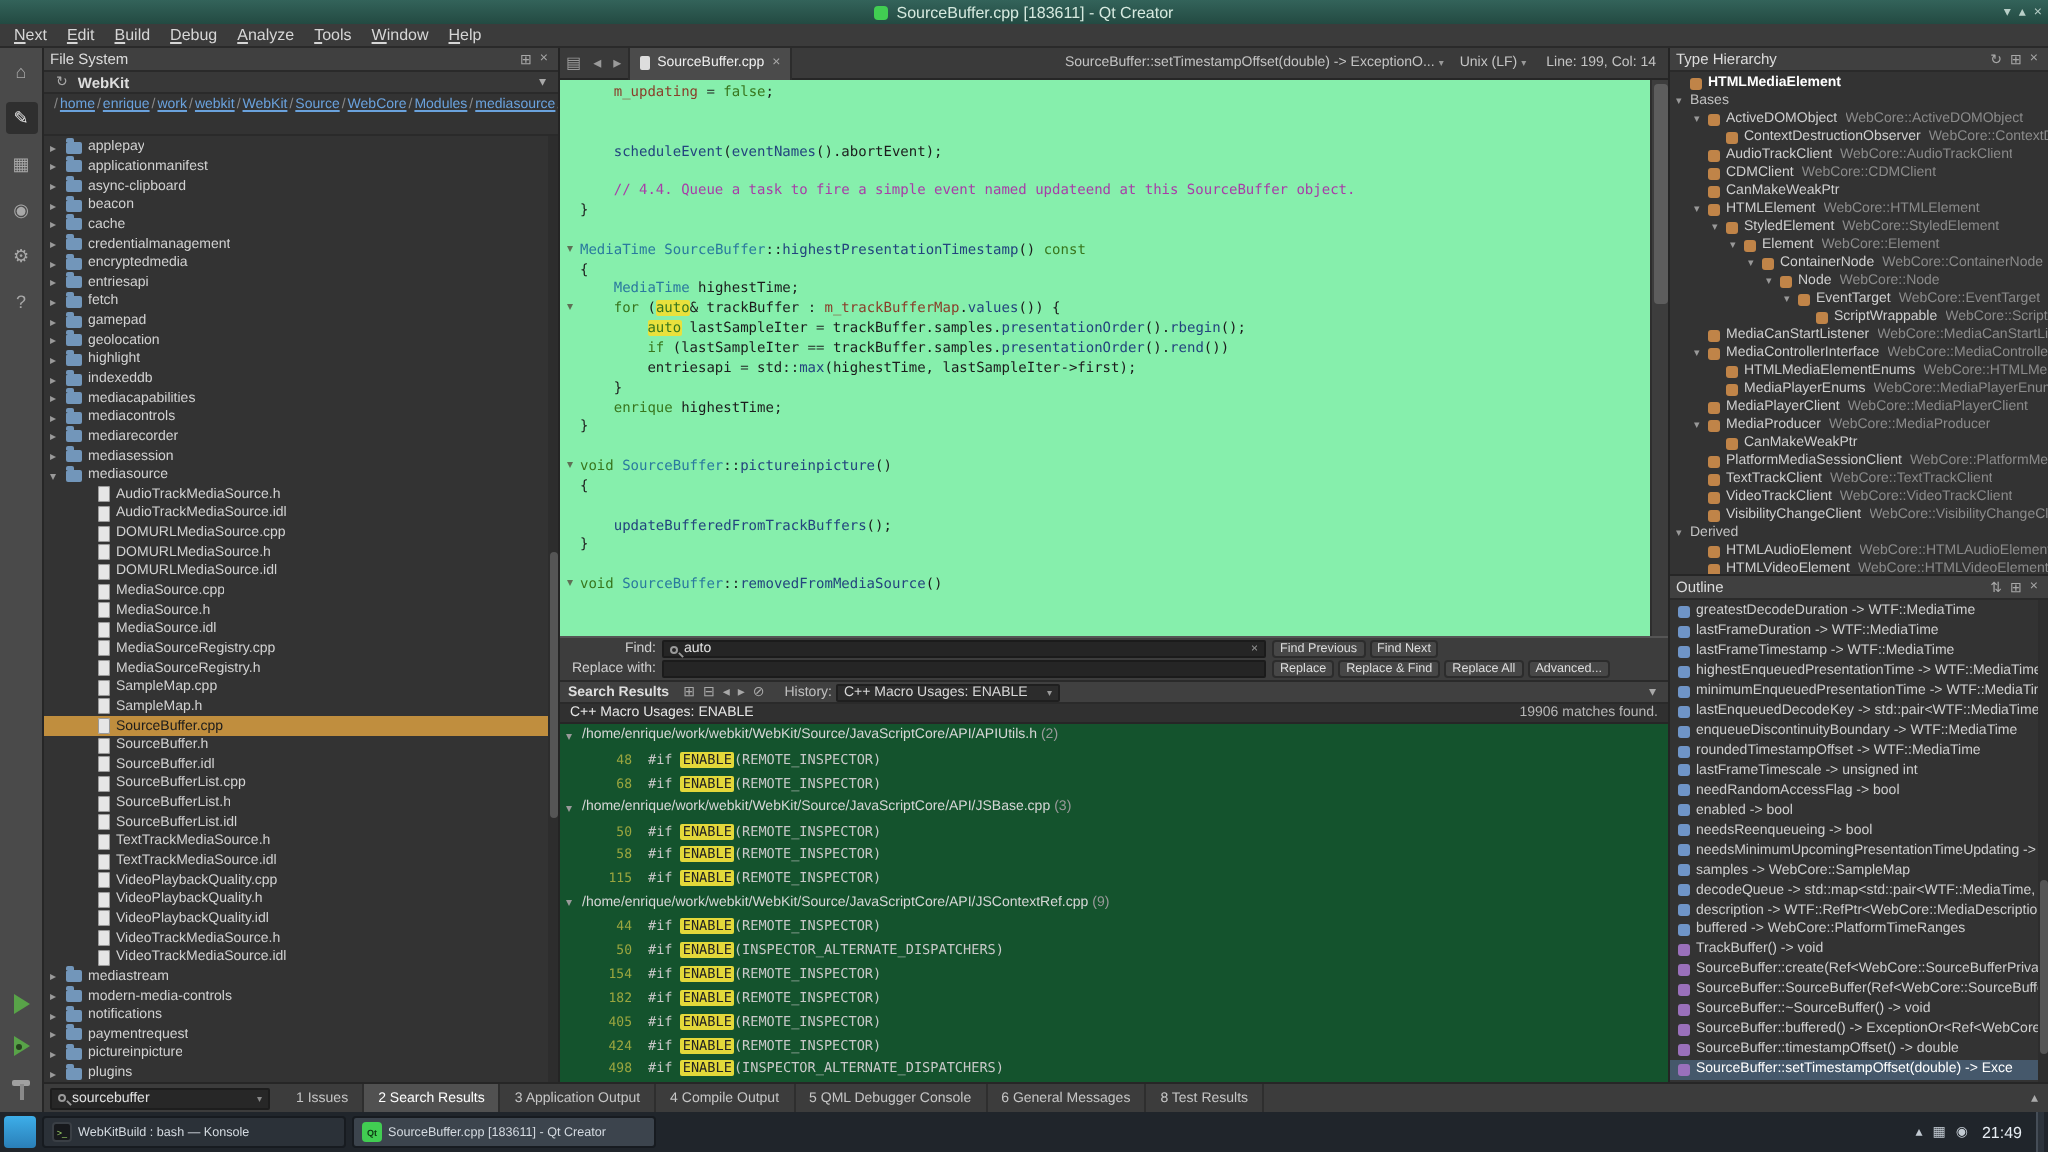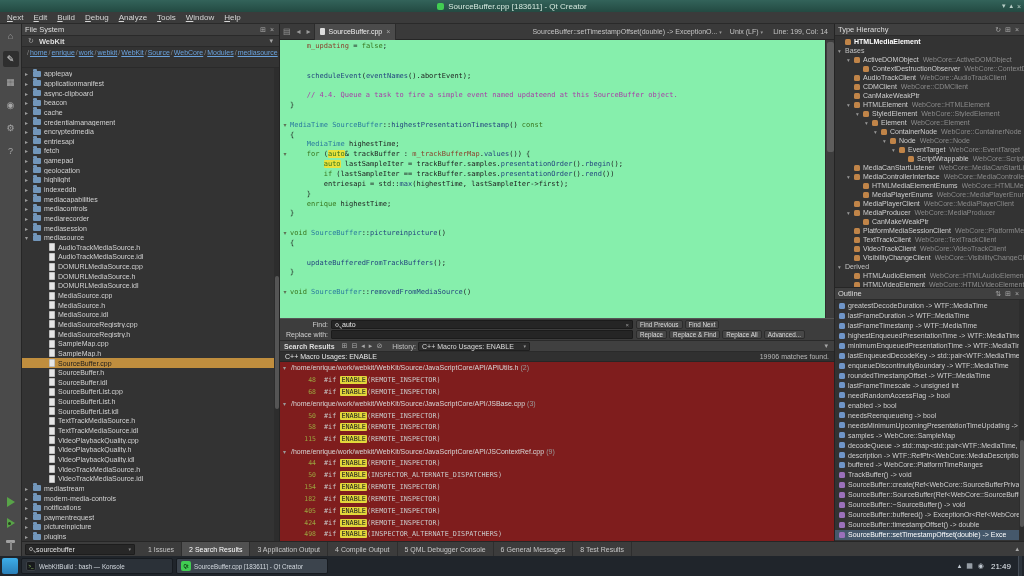--- a/index.html
+++ b/index.html
@@ -80,21 +80,21 @@
 .btn{background:#474747;border:1px solid #2c2c2c;border-radius:2px;color:#ddd;font-size:6.3px;padding:0 3px;height:9px;display:flex;align-items:center;white-space:nowrap}
 
 #sr-header{height:11px;background:#404040;border-bottom:1px solid #2a2a2a;display:flex;align-items:center;font-size:7px;color:#ddd;padding:0 4px;gap:2px;flex:none}
 #sr-title{font-weight:bold;margin-right:3px}
 .sr-hist-label{margin-left:6px;color:#c0c0c0}
 .sr-hist-dd{background:#2c2c2c;border:1px solid #1f1f1f;border-radius:1px;height:9px;display:flex;align-items:center;padding:0 3px;gap:4px;color:#d8d8d8;min-width:112px}
 .sr-hist-dd .arr{font-size:5px;color:#999;margin-left:auto}
 #sr-header .right{margin-left:auto}
 #sr-sub{height:10px;background:#303030;border-bottom:1px solid #262626;display:flex;align-items:center;padding:0 5px;font-size:7px;color:#e6e6e6;flex:none}
 #sr-sub .right{margin-left:auto;color:#b8b8b8}
-#search-results-list{flex:1;background:#7f1d1d;overflow:hidden;font-size:7px}
+#search-results-list{flex:1;background:#14532d;overflow:hidden;font-size:7px}
 .sr-group{height:11.9px;display:flex;align-items:center;color:#d6d6d6;padding-left:3px;white-space:nowrap}
 .sr-arrow{width:8px;color:#9a9a9a;font-size:6px;flex:none}
 .sr-count{color:#9a9a9a;margin-left:2px}
 .sr-match{height:11.9px;display:flex;align-items:center;padding-left:14px;white-space:nowrap;font-family:"DejaVu Sans Mono",monospace}
 .sr-line{width:22px;text-align:right;color:#9aa53f;margin-right:8px;flex:none;font-size:6.5px}
 .sr-text{font-size:6.8px}
 .sr-pre,.sr-post{color:#c8c8c8}
 .sr-hl{background:#e3d83a;color:#222;padding:0 1px;border-radius:1px}
 
 #right{left:834px;top:24px;width:190px;height:517px;background:#333;border-left:1px solid #242424;display:flex;flex-direction:column}

